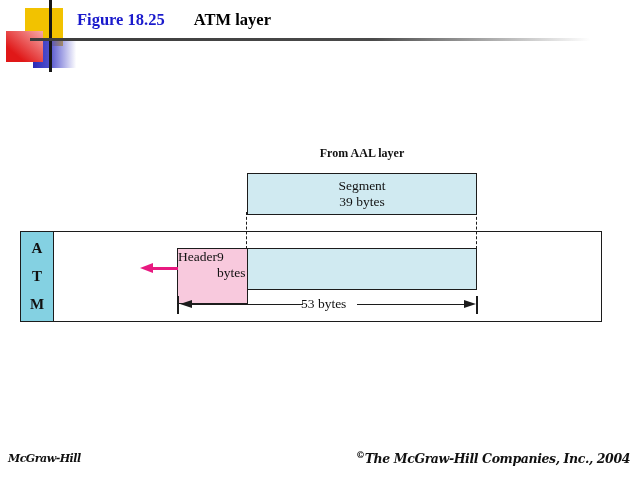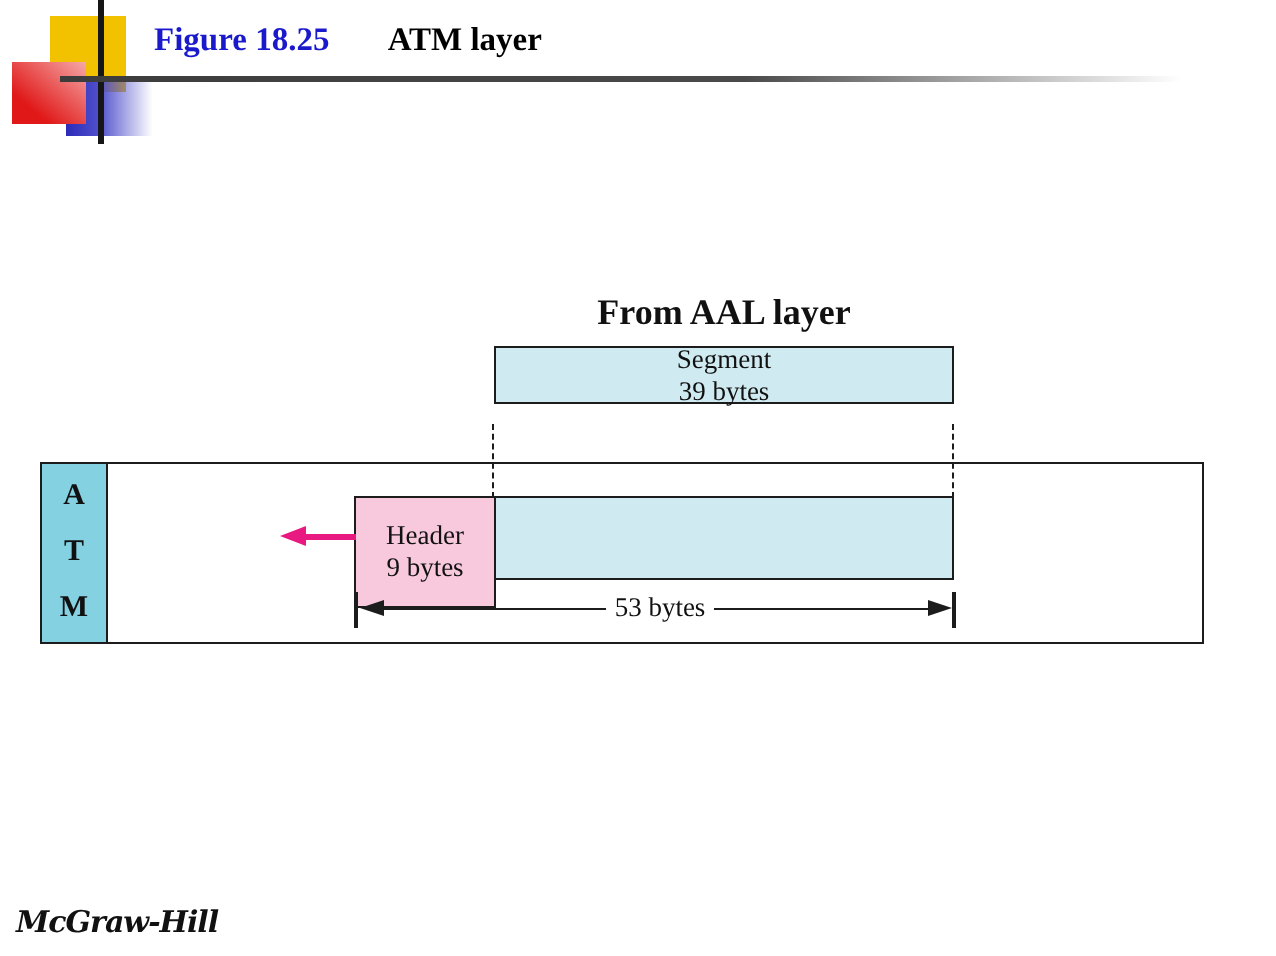--- a/index.html
+++ b/index.html
@@ -41,25 +41,25 @@
   .title-row {
     left: 77px; top: 10px;
     font-size: 16.5px; font-weight: bold; white-space: nowrap;
   }
   .title-figure { color: var(--title-blue, #1a1acc); }
   .title-text { color: #000; margin-left: 25px; }
 
   
   .from-aal {
     left: 247px; top: 146px; width: 230px;
-    text-align: center; font-size: 18px; font-weight: bold;
+    text-align: center; font-size: 12px; font-weight: bold;
   }
 
   .segment-box {
-    left: 247px; top: 173px; width: 230px; height: 29px;
+    left: 247px; top: 173px; width: 230px; height: 42px;
     background: var(--cell-blue, #d0eaf1);
     border: 1.4px solid #1c1c1c;
     display: flex; flex-direction: column; align-items: center; justify-content: center;
     font-size: 13.5px; line-height: 16px;
   }
 
   .dash-line {
     width: 0; height: 37px; top: 212px;
     border-left: 1.6px dashed #1c1c1c;
   }
@@ -76,21 +76,21 @@
     background: var(--atm-cyan, #84d1e2);
     border: 1.5px solid #1c1c1c;
     display: flex; flex-direction: column; justify-content: space-around; align-items: center;
     font-size: 15px; font-weight: bold; padding: 2px 0;
   }
 
   .header-box {
     left: 177px; top: 248px; width: 71px; height: 56px;
     background: var(--header-pink, #f8c9dd);
     border: 1.5px solid #1c1c1c;
-    display: flex; flex-direction: column; align-items: center; justify-content: center;
+    display: flex; flex-direction: row; justify-content: center;
     font-size: 13.5px; line-height: 16px;
   }
   .cell-box {
     left: 246.5px; top: 248px; width: 230.5px; height: 42px;
     background: var(--cell-blue, #d0eaf1);
     border: 1.5px solid #1c1c1c;
   }
 
   
   .magenta-body {
@@ -118,29 +118,29 @@
     left: 464px; top: 300px; width: 0; height: 0;
     border-left: 12px solid #1c1c1c;
     border-top: 4.5px solid transparent;
     border-bottom: 4.5px solid transparent;
   }
   .m-line { height: 1.8px; top: 303.5px; background: #1c1c1c; }
   .m-line-left  { left: 190px; width: 113px; }
   .m-line-right { left: 357px; width: 110px; }
   .m-label {
     left: 301px; top: 296px; width: 58px;
-    text-align: center; font-size: 13.5px;
+    font-size: 13.5px;
   }
 
   
   .footer-left {
     left: 8px; top: 452px;
     font-family: "DejaVu Serif", serif;
     font-style: italic; font-weight: bold;
-    font-size: 15px; letter-spacing: -0.5px;
+    font-size: 11px; letter-spacing: -0.5px;
   }
   .footer-right {
     right: 8px; top: 450px;
     font-family: "DejaVu Serif", serif;
     font-style: italic; font-weight: bold;
     font-size: 12.5px; letter-spacing: -0.4px;
     white-space: nowrap;
   }
   .footer-right sup { font-size: 9px; }
 </style>
@@ -189,14 +189,17 @@
 
   <div class="abs tick tick-left"></div>
   <div class="abs tick tick-right"></div>
   <div class="abs m-arrow-left"></div>
   <div class="abs m-arrow-right"></div>
   <div class="abs m-line m-line-left"></div>
   <div class="abs m-line m-line-right"></div>
   <div class="abs m-label">53 bytes</div>
 
   <div class="abs footer-left">McGraw-Hill</div>
+  <div class="abs footer-right">
+    <sup>©</sup><span>The McGraw-Hill Companies, Inc., 2004</span>
+  </div>
 
 </div>
 
 </body></html>

